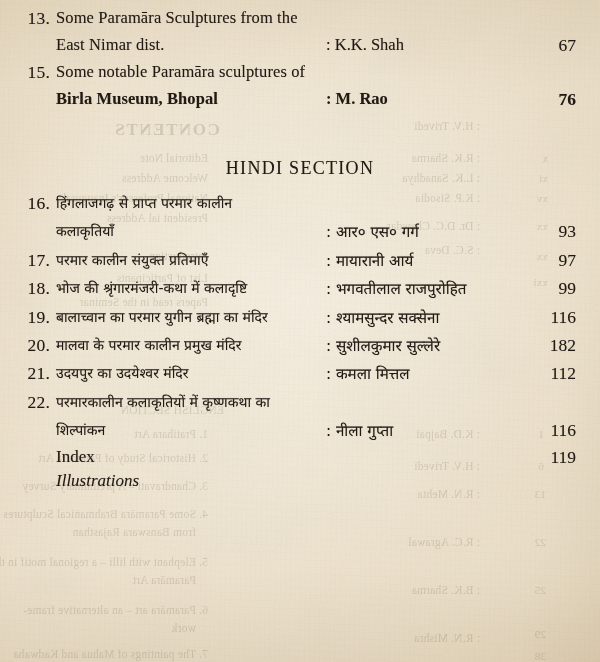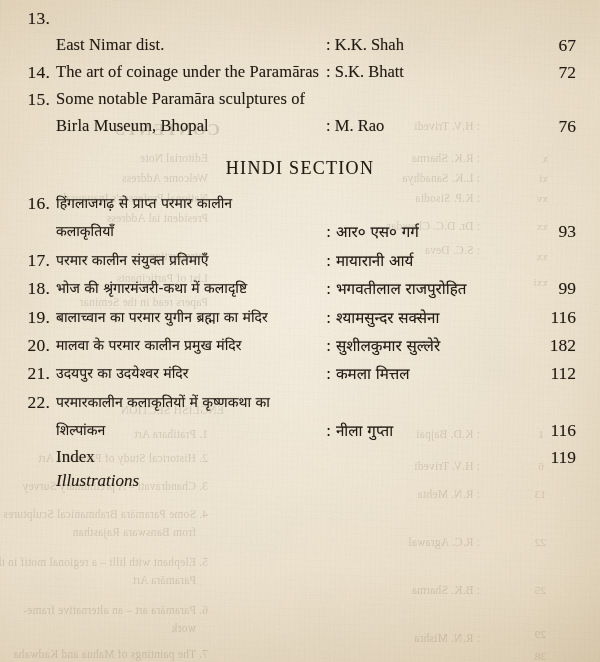--- a/index.html
+++ b/index.html
@@ -222,41 +222,34 @@
     <span class="bl num" style="left: 54px; top: 628px;">29</span>
     <span class="bl num" style="left: 54px; top: 650px;">38</span>
   </div>
 
 <div id="content">
 
   <div id="english-list" class="toc-list" style="top:8px;">
       <div class="entry">
         <div class="line" style="height: 27px;">
           <span class="num-col ink">13.</span>
+          <span class="title-col ink">Some Paramāra Sculptures from the</span>
         </div>
         <div class="line" style="height: 27px;">
           <span class="title-col ink">East Nimar dist.</span>
           <span class="author-col ink">: K.K. Shah</span>
           <span class="page-col ink">67</span>
         </div>
       </div>
       <div class="entry">
         <div class="line" style="height: 27px;">
-          <span class="num-col ink">14.</span>
-          <span class="title-col ink">The art of coinage under the Paramāras</span>
-          <span class="author-col ink">: S.K. Bhatt</span>
-          <span class="page-col ink">72</span>
-        </div>
-      </div>
-      <div class="entry">
-        <div class="line" style="height: 27px;">
           <span class="num-col ink">15.</span>
           <span class="title-col ink">Some notable Paramāra sculptures of</span>
         </div>
-        <div class="line" style="height: 27px;">
+        <div class="line" style="height: 27px; font-weight: bold;">
           <span class="title-col ink">Birla Museum, Bhopal</span>
           <span class="author-col ink">: M. Rao</span>
           <span class="page-col ink">76</span>
         </div>
       </div>
     </div>
 
   <div id="section-heading" class="ink">HINDI SECTION</div>
 
   <div id="hindi-list" class="toc-list" style="top:193px;">
@@ -269,20 +262,21 @@
           <span class="title-col ink dev">कलाकृतियाँ</span>
           <span class="author-col ink dev">: आर० एस० गर्ग</span>
           <span class="page-col ink">93</span>
         </div>
       </div>
       <div class="entry">
         <div class="line" style="height: 28.4px;">
           <span class="num-col ink">17.</span>
           <span class="title-col ink dev">परमार कालीन संयुक्त प्रतिमाएँ</span>
           <span class="author-col ink dev">: मायारानी आर्य</span>
+          <span class="page-col ink">97</span>
         </div>
       </div>
       <div class="entry">
         <div class="line" style="height: 28.4px;">
           <span class="num-col ink">18.</span>
           <span class="title-col ink dev">भोज की श्रृंगारमंजरी-कथा में कलादृष्टि</span>
           <span class="author-col ink dev">: भगवतीलाल राजपुरोहित</span>
           <span class="page-col ink">99</span>
         </div>
       </div>

